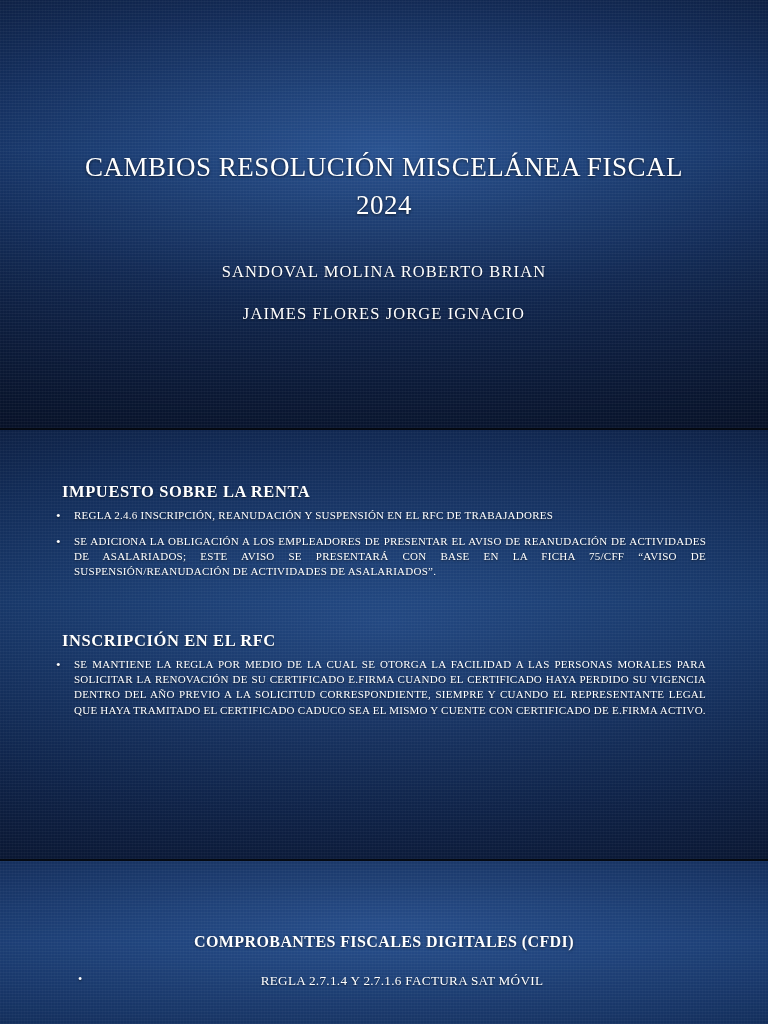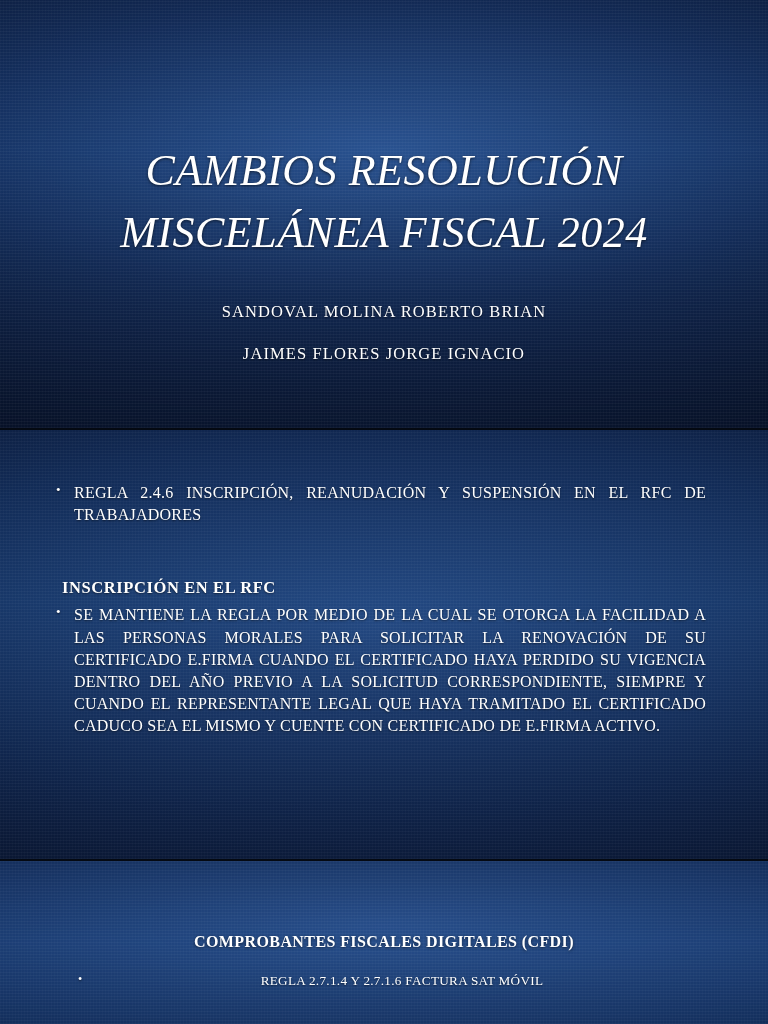--- a/index.html
+++ b/index.html
@@ -41,27 +41,26 @@
       repeating-linear-gradient(90deg, rgba(255,255,255,0.02) 0px, rgba(255,255,255,0.02) 1px, transparent 1px, transparent 3px);
     pointer-events: none;
   }
   .slide-title .inner {
     position: relative;
     z-index: 2;
     padding-top: 140px;
     text-align: center;
   }
   .deck-title {
-    font-size: 44px;
+    font-size: 27px;
     line-height: 1.42;
     letter-spacing: 0.5px;
     font-weight: normal;
-    margin: 0 60px;
+    margin: 8px 60px;
     text-shadow: 0 1px 3px rgba(0,0,0,0.6);
-    font-style: italic;
   }
   .author {
     font-size: 16.5px;
     letter-spacing: 1.1px;
     margin-top: 37px;
     text-shadow: 0 1px 2px rgba(0,0,0,0.55);
   }
   .author.second {
     margin-top: 22px;
   }
@@ -101,21 +100,21 @@
   }
   ul.bullets {
     list-style: none;
     margin: 0;
     padding: 0;
   }
   ul.bullets li {
     position: relative;
     padding-left: 20px;
     margin-bottom: 10px;
-    font-size: 16px;
+    font-size: 11px;
     line-height: 1.38;
     text-align: justify;
     text-justify: inter-word;
     letter-spacing: 0.25px;
     text-shadow: 0 1px 2px rgba(0,0,0,0.5);
   }
   ul.bullets li::before {
     content: "\2022";
     position: absolute;
     left: 2px;
@@ -191,22 +190,24 @@
       <h1 class="deck-title">CAMBIOS RESOLUCIÓN MISCELÁNEA FISCAL 2024</h1>
       <div class="author">SANDOVAL MOLINA ROBERTO BRIAN</div>
       <div class="author second">JAIMES FLORES JORGE IGNACIO</div>
     </div>
   </section>
 
   <div class="slide-divider"></div>
 
   <section class="slide-body">
     <div class="inner">
+      <h2 class="section-head">IMPUESTO SOBRE LA RENTA</h2>
       <ul class="bullets">
         <li>REGLA 2.4.6 INSCRIPCIÓN, REANUDACIÓN Y SUSPENSIÓN EN EL RFC DE TRABAJADORES</li>
+        <li>SE ADICIONA LA OBLIGACIÓN A LOS EMPLEADORES DE PRESENTAR EL AVISO DE REANUDACIÓN DE ACTIVIDADES DE ASALARIADOS; ESTE AVISO SE PRESENTARÁ CON BASE EN LA FICHA 75/CFF “AVISO DE SUSPENSIÓN/REANUDACIÓN DE ACTIVIDADES DE ASALARIADOS”.</li>
       </ul>
       <h2 class="section-head spaced">INSCRIPCIÓN EN EL RFC</h2>
       <ul class="bullets">
         <li>SE MANTIENE LA REGLA POR MEDIO DE LA CUAL SE OTORGA LA FACILIDAD A LAS PERSONAS MORALES PARA SOLICITAR LA RENOVACIÓN DE SU CERTIFICADO E.FIRMA CUANDO EL CERTIFICADO HAYA PERDIDO SU VIGENCIA DENTRO DEL AÑO PREVIO A LA SOLICITUD CORRESPONDIENTE, SIEMPRE Y CUANDO EL REPRESENTANTE LEGAL QUE HAYA TRAMITADO EL CERTIFICADO CADUCO SEA EL MISMO Y CUENTE CON CERTIFICADO DE E.FIRMA ACTIVO.</li>
       </ul>
     </div>
   </section>
 
   <div class="slide-divider"></div>
 

